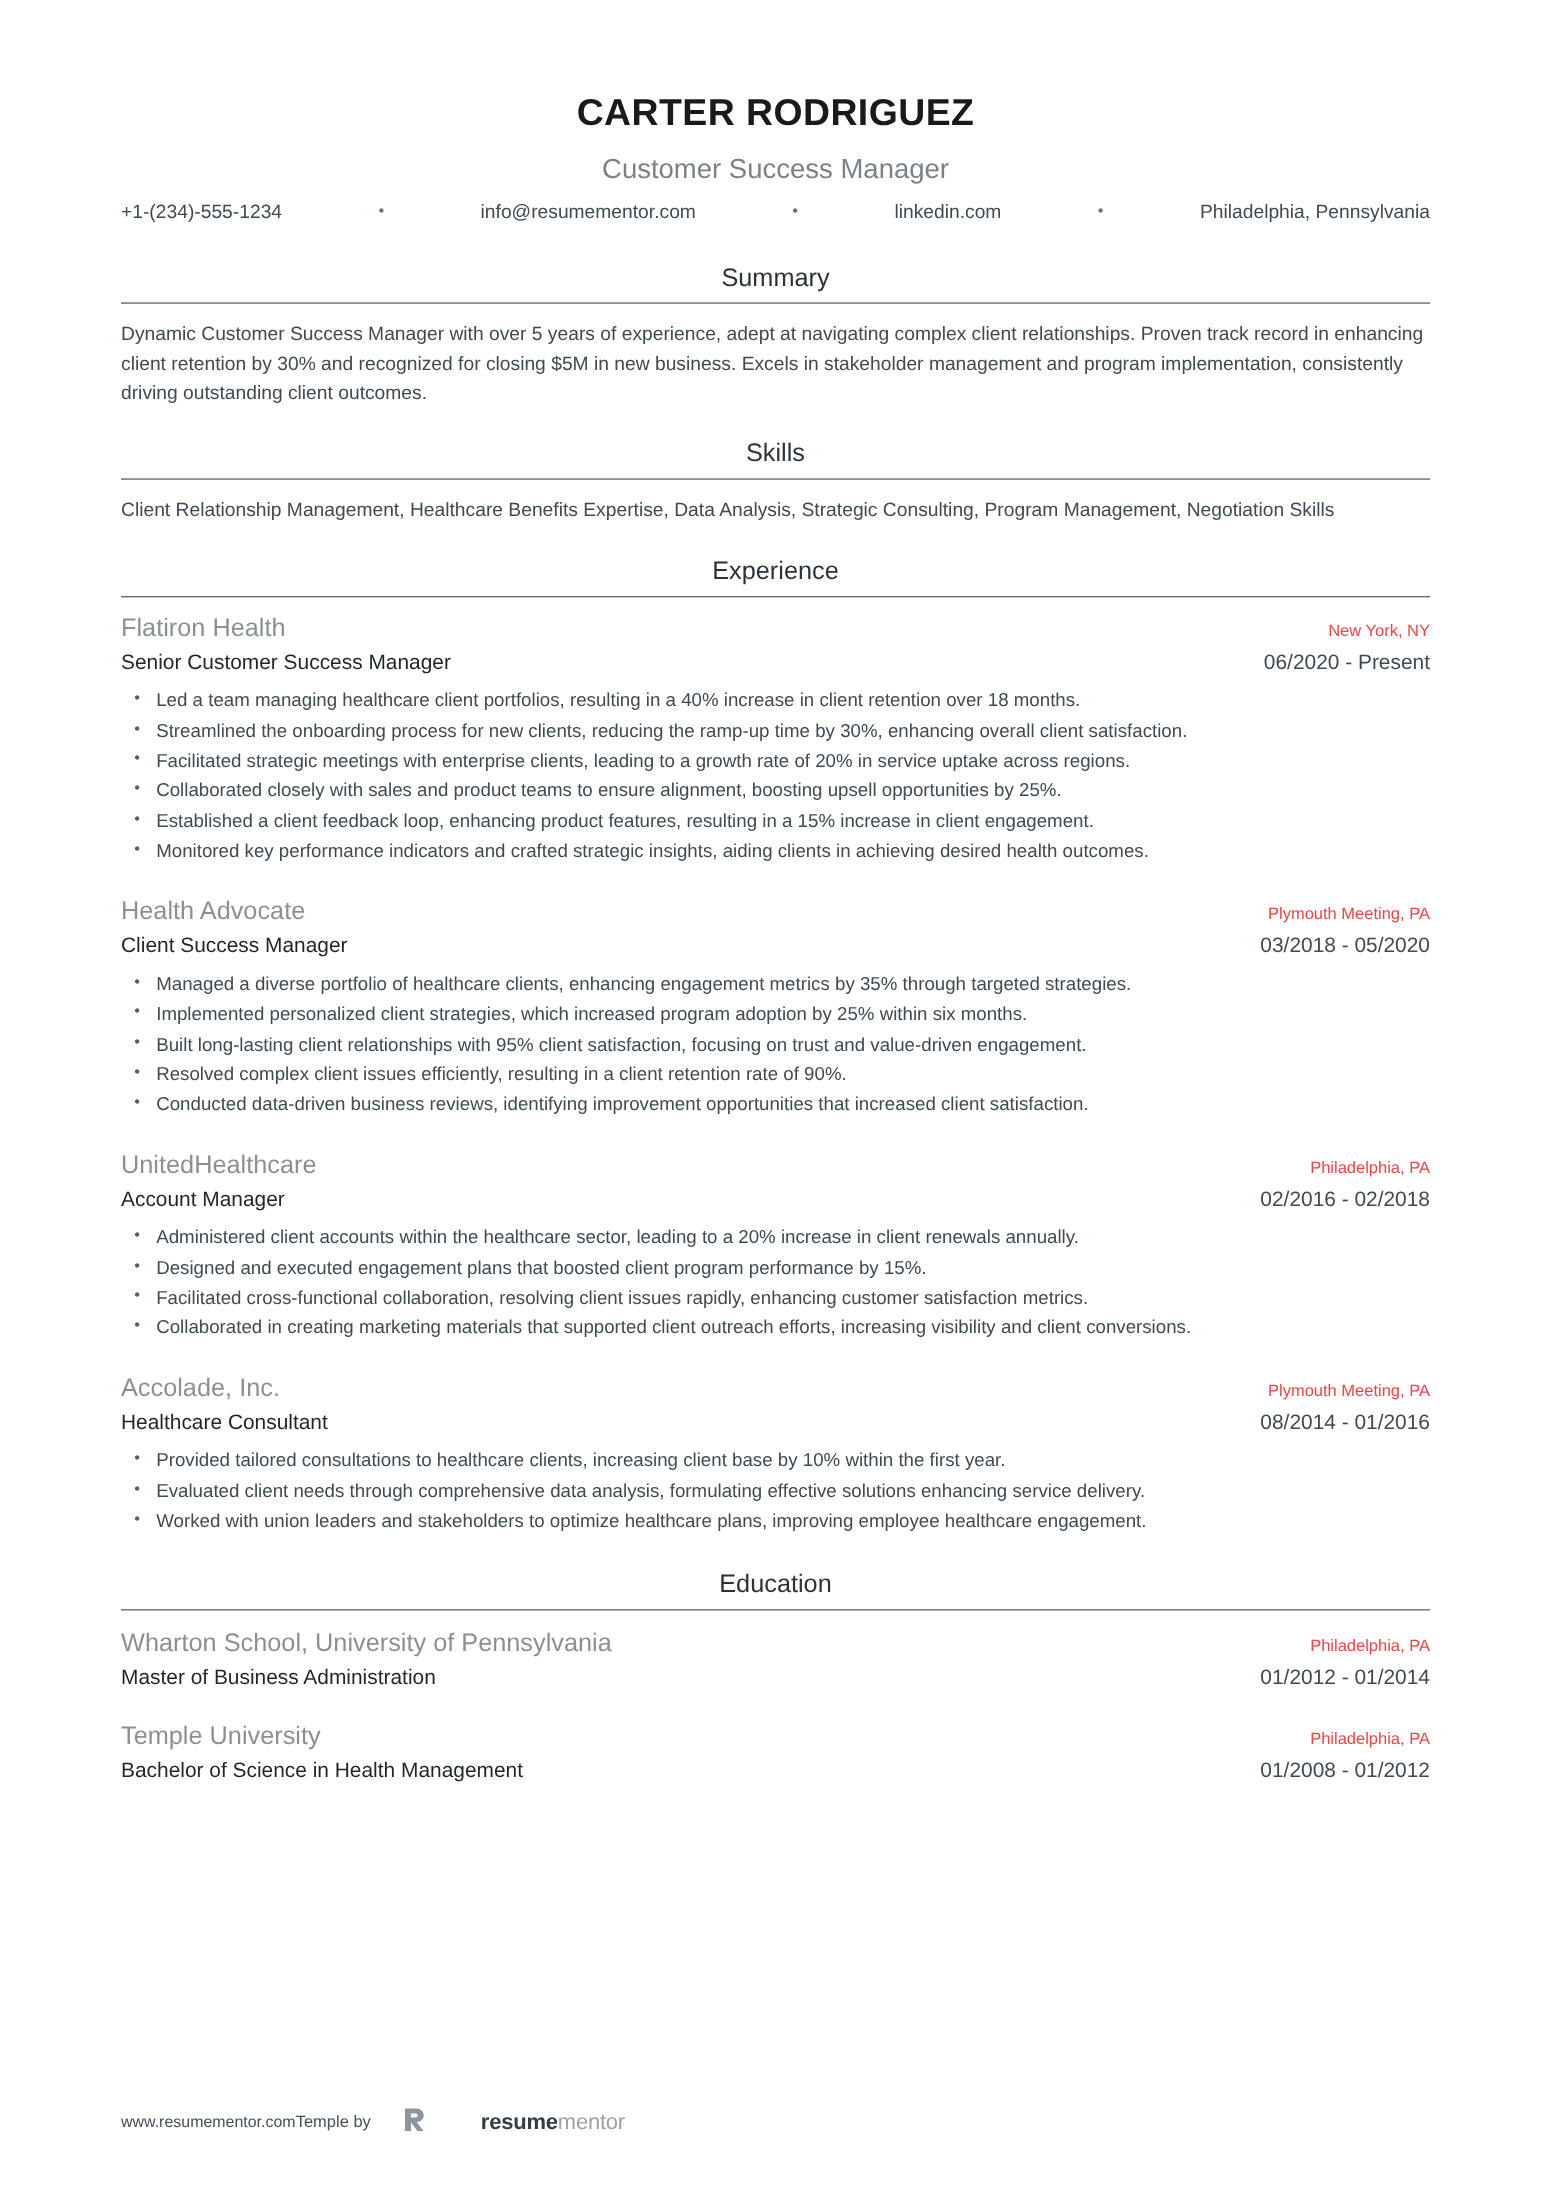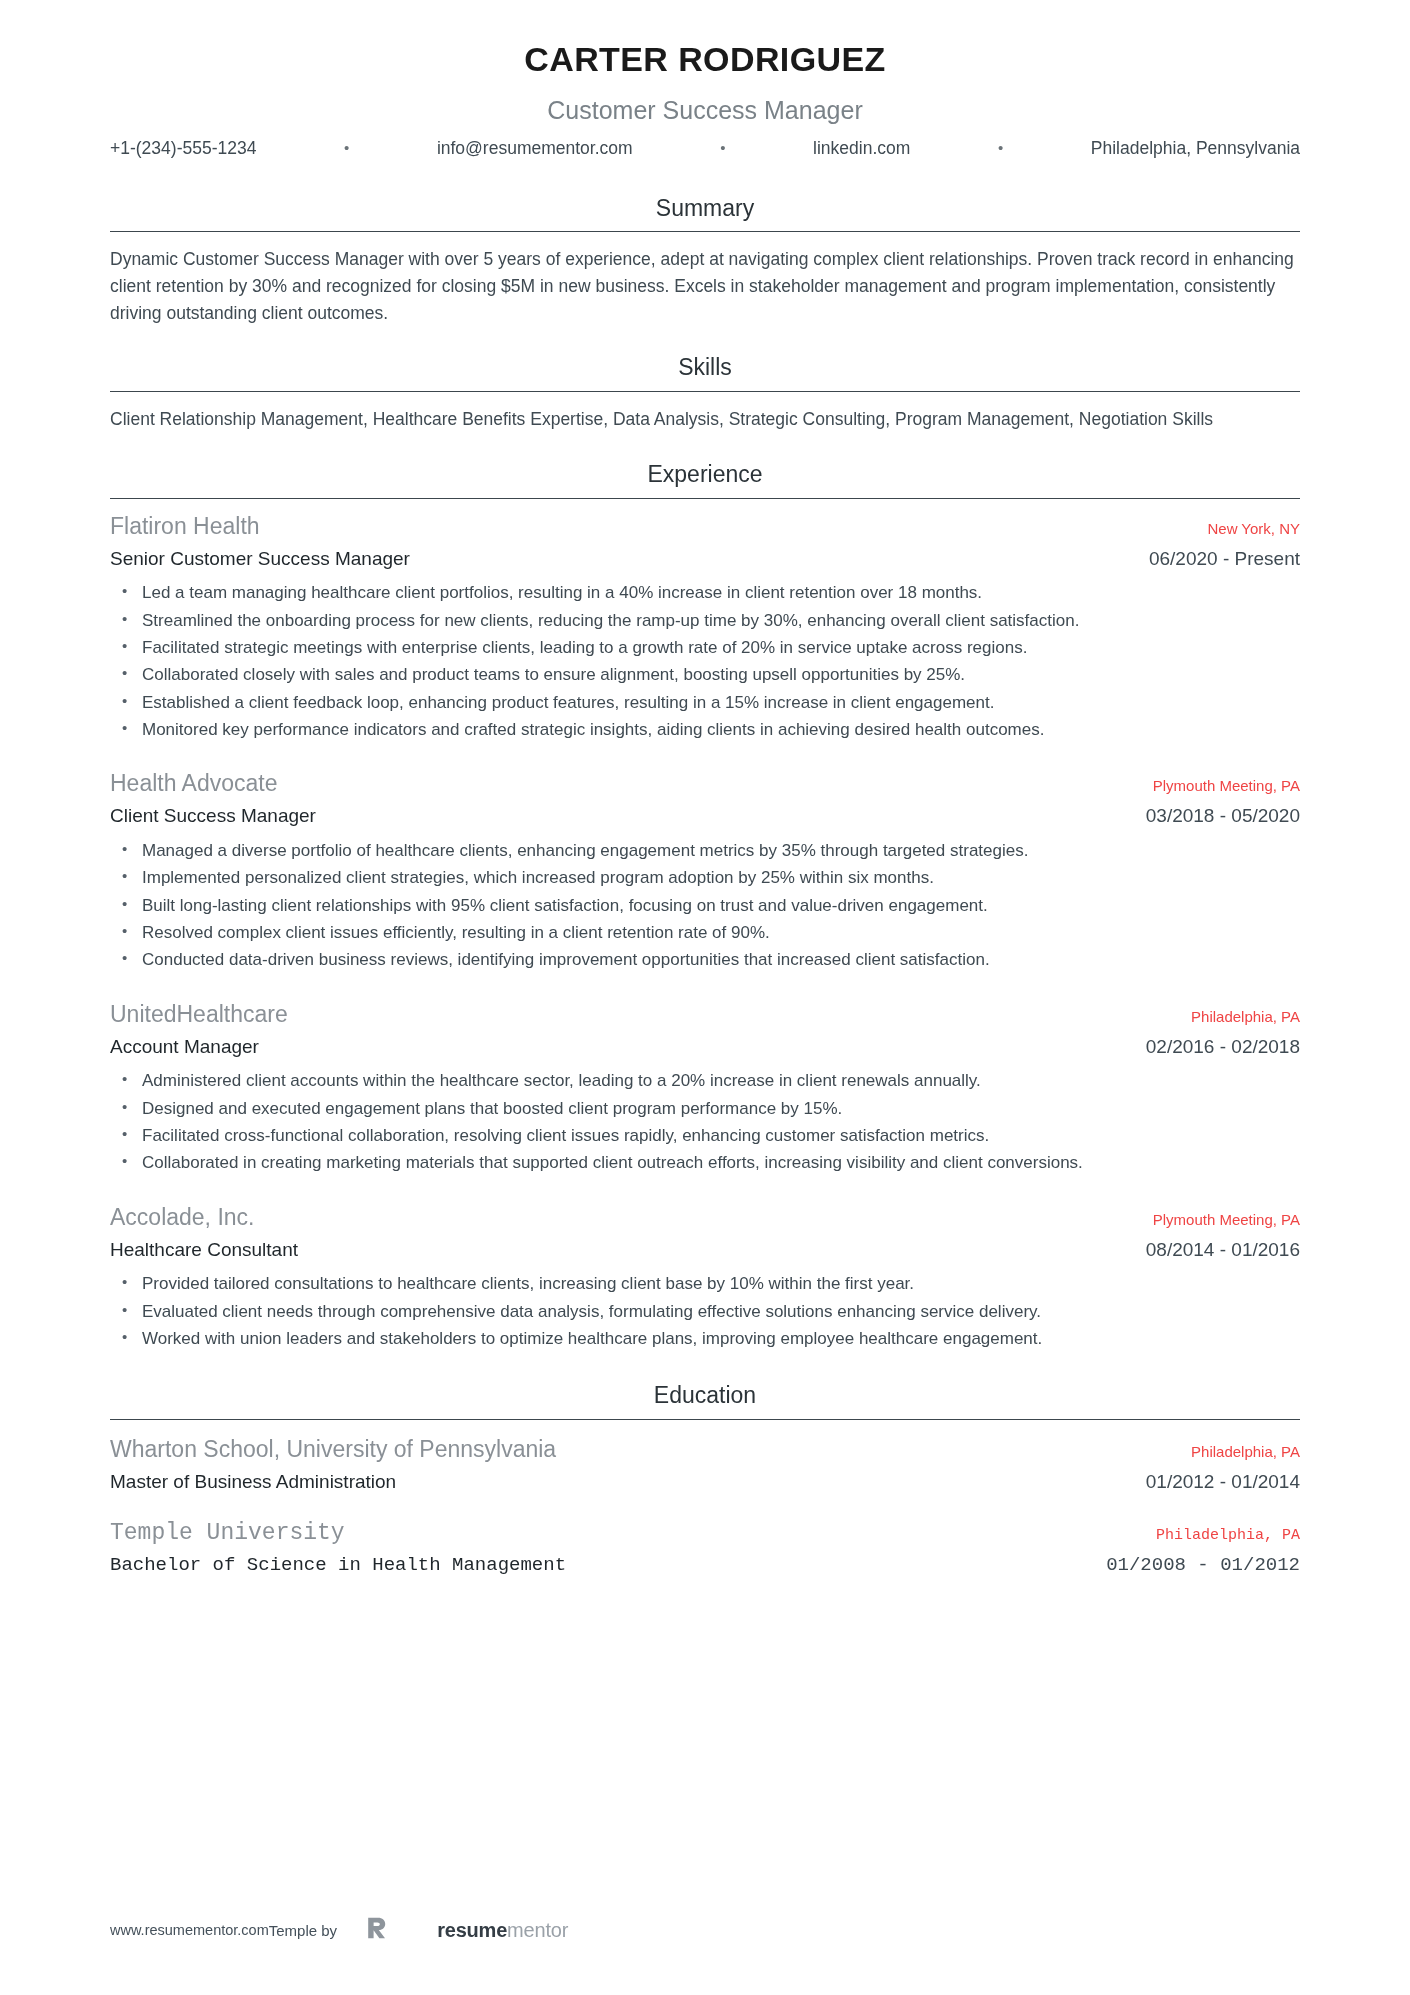--- a/index.html
+++ b/index.html
@@ -16,21 +16,21 @@
   }
   .page {
     width: 1410px;
     height: 1995px;
     position: relative;
     background: #ffffff;
     padding: 0;
     overflow: hidden;
   }
   .inner {
-    padding: 40px 110px 0 110px;
+    padding: 84px 110px 0 110px;
   }
 
   
   .hdr { text-align: center; }
   .hdr-name {
     font-size: 34px;
     font-weight: 700;
     letter-spacing: 0.4px;
     color: #1a1a1a;
     line-height: 1.15;
@@ -141,21 +141,21 @@
     position: absolute;
     left: 12px;
     top: -1px;
     color: #5a6view;
     color: #56606a;
     font-size: 15px;
   }
 
   
   .edu-entry { margin-bottom: 0; }
-  .edu-entry + .edu-entry { margin-top: 25px; font-family: Liberation Mono, monospace; }
+  .edu-entry + .edu-entry { margin-top: 25px; }
 
   
   .footer {
     position: absolute;
     left: 110px;
     right: 110px;
     bottom: 52px;
     display: flex;
     justify-content: flex-start;
     align-items: center;

